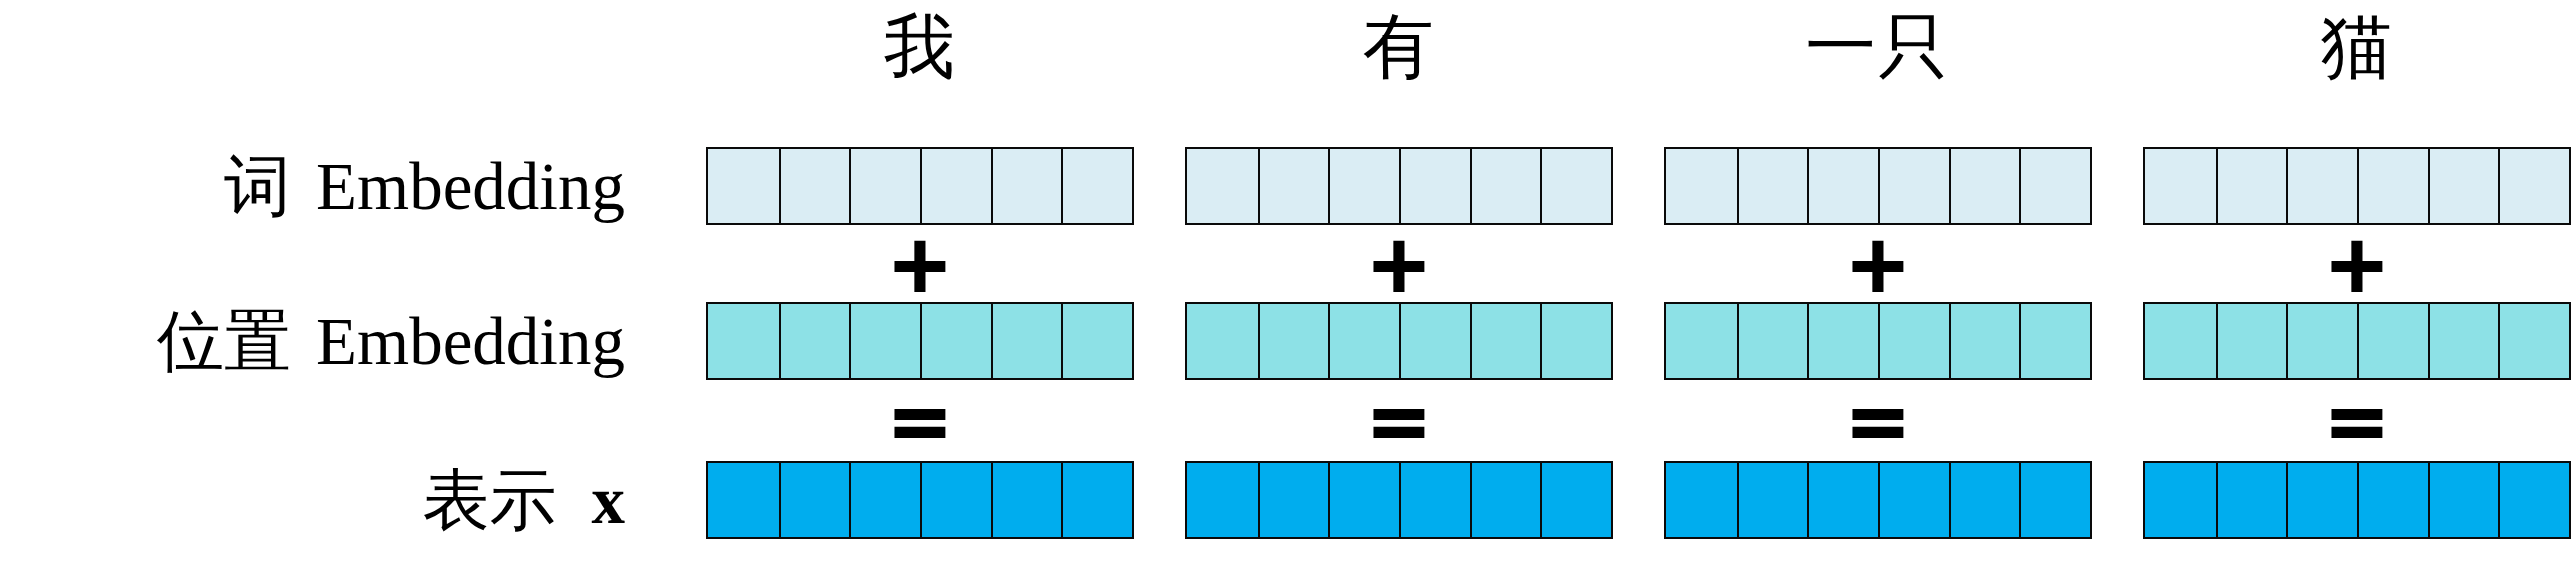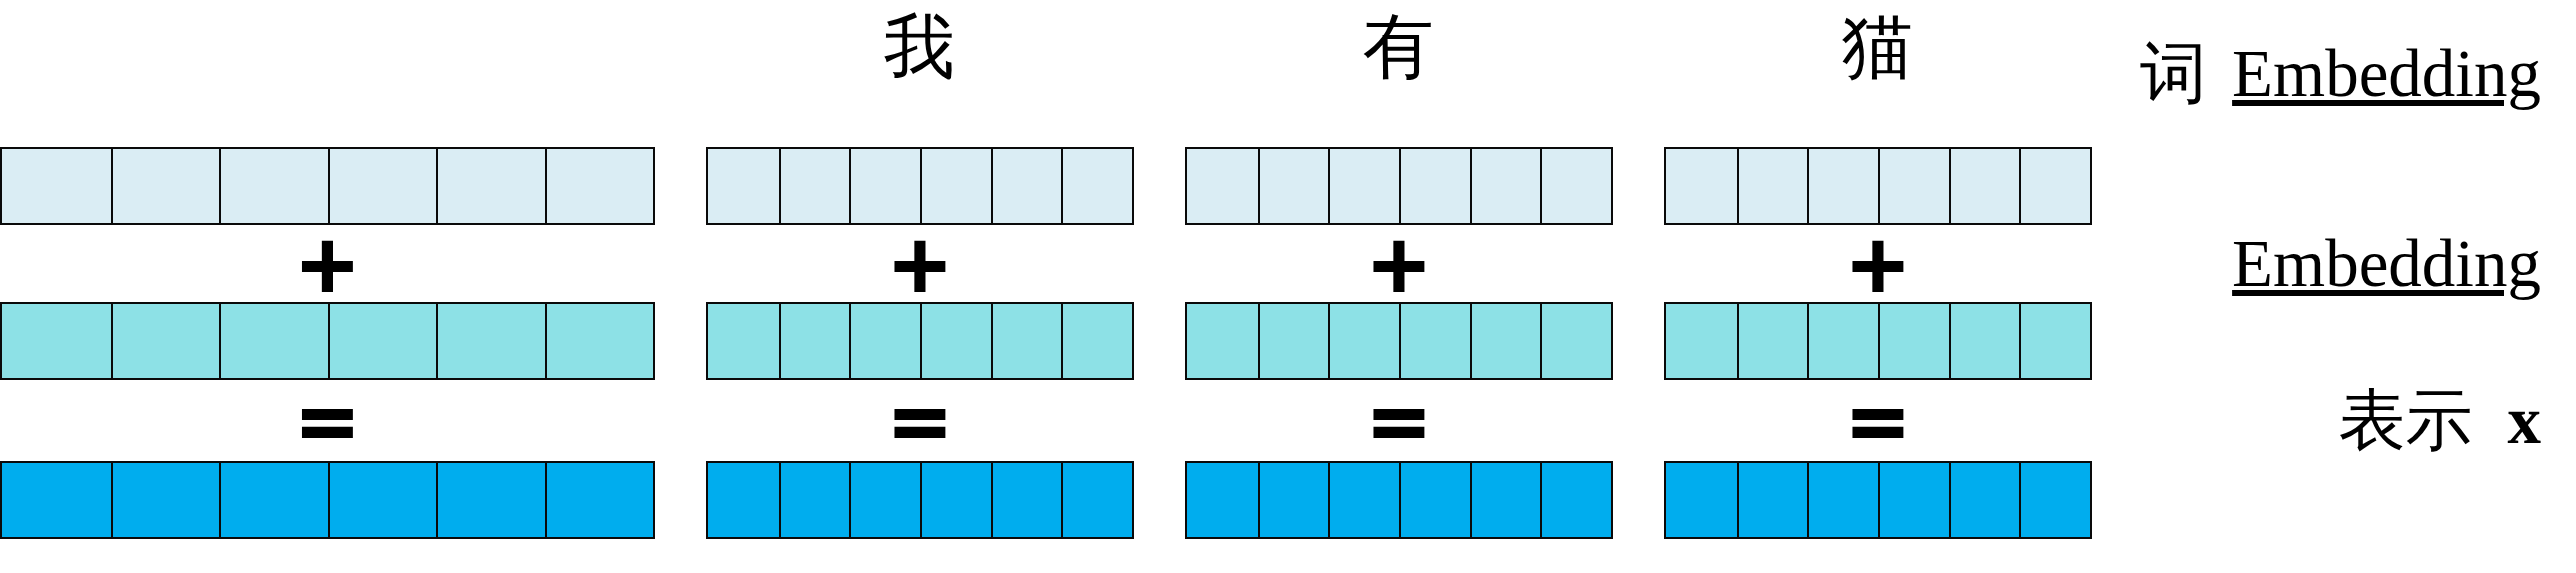--- a/index.html
+++ b/index.html
@@ -27,21 +27,21 @@
     letter-spacing:1.7px;
     white-space:nowrap;
   }
   
   .row-label{
     display:flex;justify-content:flex-end;align-items:center;
     box-sizing:border-box;padding-right:30px;
     font-size:67px;line-height:1;white-space:nowrap;
   }
   .row-label .zh{font-family:"Liberation Serif", serif;}
-  .row-label .en{margin-left:25px;text-decoration:underline;}
+  .row-label .en{margin-left:25px;}
   .row-label .zh-mid{margin-left:20px;text-align:right;}
   .row-label .var{margin-left:35px;font-weight:bold;}
   
   .bar{
     display:grid;
     grid-auto-flow:column;
     grid-auto-columns:1fr;
     border:2.5px solid var(--border,#0a0a0a);
     box-sizing:border-box;
     align-self:stretch;
@@ -63,20 +63,21 @@
 </style>
 </head>
 <body>
 
 <div class="canvas">
   <div class="grid">
 
     <div class="spacer"></div>
     <div class="token">我</div>
     <div class="token">有</div>
+    <div class="token">一只</div>
     <div class="token">猫</div>
 
     <div class="row-label">
       <span class="zh">词</span>
       <span class="en">Embedding</span>
     </div>
     <div class="bar word">
         <div class="seg"></div>
         <div class="seg"></div>
         <div class="seg"></div>
@@ -109,20 +110,21 @@
         <div class="seg"></div>
       </div>
 
     <div class="spacer"></div>
     <div class="op">+</div>
     <div class="op">+</div>
     <div class="op">+</div>
     <div class="op">+</div>
 
     <div class="row-label">
+      <span class="zh">位置</span>
       <span class="en">Embedding</span>
     </div>
     <div class="bar position">
         <div class="seg"></div>
         <div class="seg"></div>
         <div class="seg"></div>
         <div class="seg"></div>
         <div class="seg"></div>
         <div class="seg"></div>
       </div>

